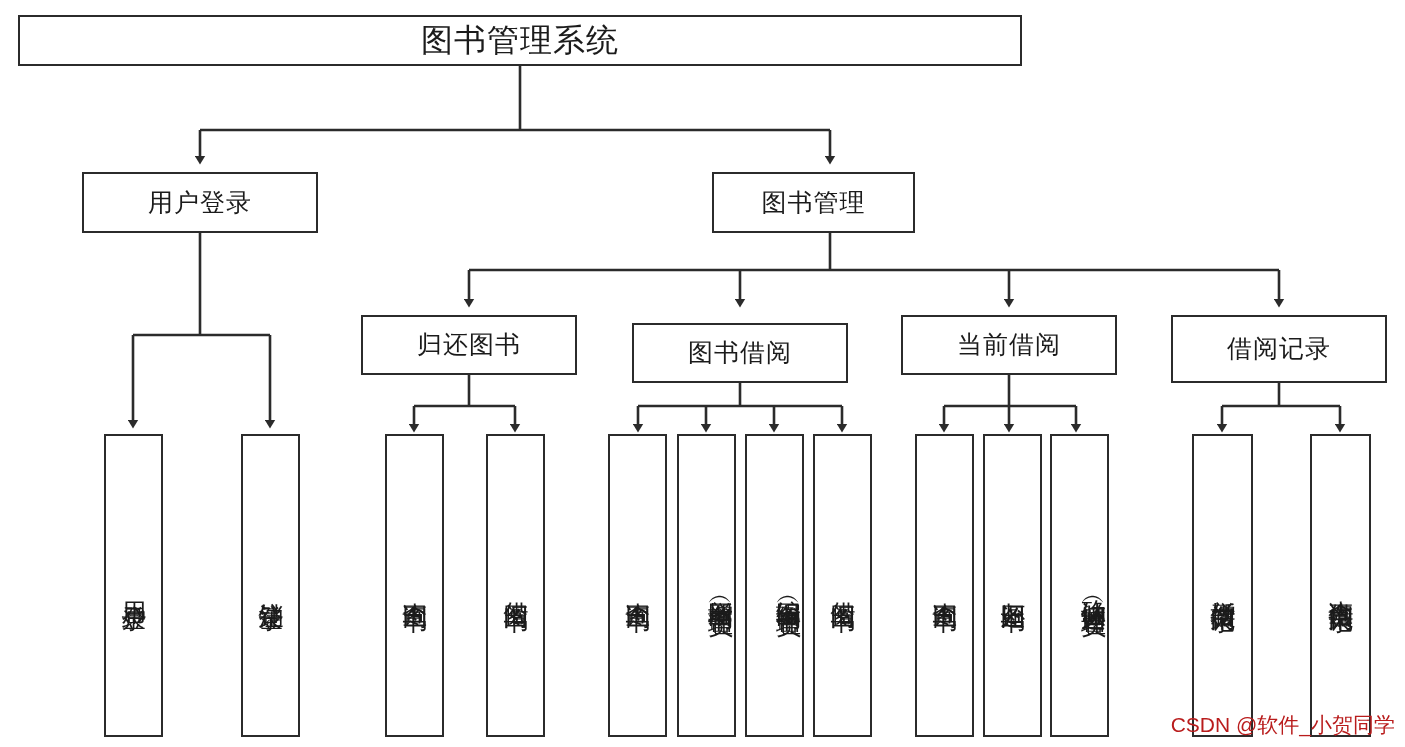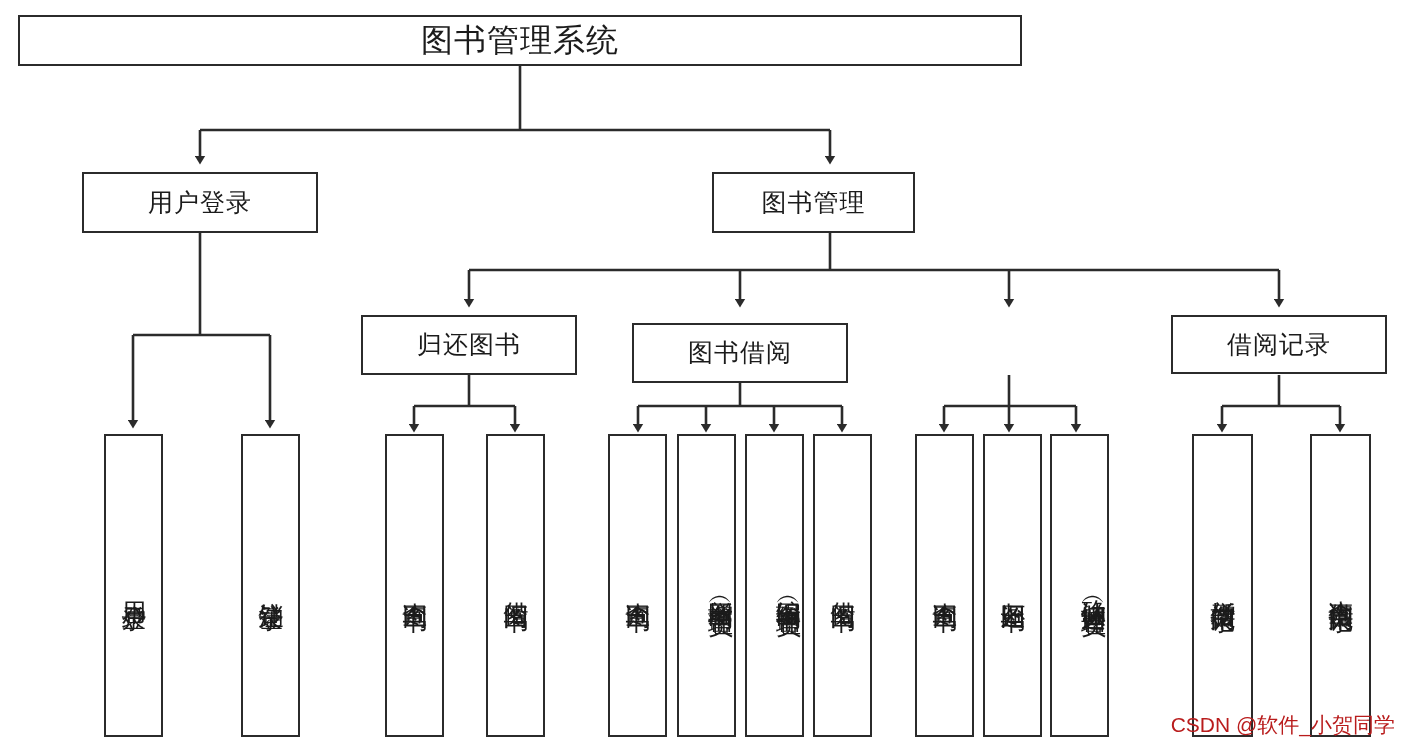--- a/index.html
+++ b/index.html
@@ -126,21 +126,22 @@
     </g>
   </svg>
 
   <div class="node node-h node-root" style="left:18px; top:15px; width:1004px; height:51px;">图书管理系统</div>
 
   <div class="node node-h" style="left:82px; top:172px; width:236px; height:61px;">用户登录</div>
   <div class="node node-h" style="left:712px; top:172px; width:203px; height:61px;">图书管理</div>
 
   <div class="node node-h" style="left:361px; top:315px; width:216px; height:60px;">归还图书</div>
   <div class="node node-h" style="left:632px; top:315px; width:216px; height:60px;margin-top:8px;">图书借阅</div>
-  <div class="node node-h" style="left:1171px; top:315px; width:216px; height:59px;">借阅记录</div>
+  <div class="node node-h" style="left:901px; top:315px; width:216px; height:60px;">当前借阅</div>
+  <div class="node node-h" style="left:1171px; top:315px; width:216px; height:68px;">借阅记录</div>
 
   <div class="node node-v v-center" style="left:104px; top:434px; width:59px; height:303px;">用户登录</div>
   <div class="node node-v v-center" style="left:241px; top:434px; width:59px; height:303px;">注销登录</div>
 
   <div class="node node-v v-center" style="left:385px; top:434px; width:59px; height:303px;">查询图书</div>
   <div class="node node-v v-center" style="left:486px; top:434px; width:59px; height:303px;">借阅图书</div>
 
   <div class="node node-v v-center" style="left:608px; top:434px; width:59px; height:303px;">查询图书</div>
   <div class="node node-v" style="left:677px; top:434px; width:59px; height:303px;">新增图书（管理员）</div>
   <div class="node node-v" style="left:745px; top:434px; width:59px; height:303px;">编辑图书（管理员）</div>

